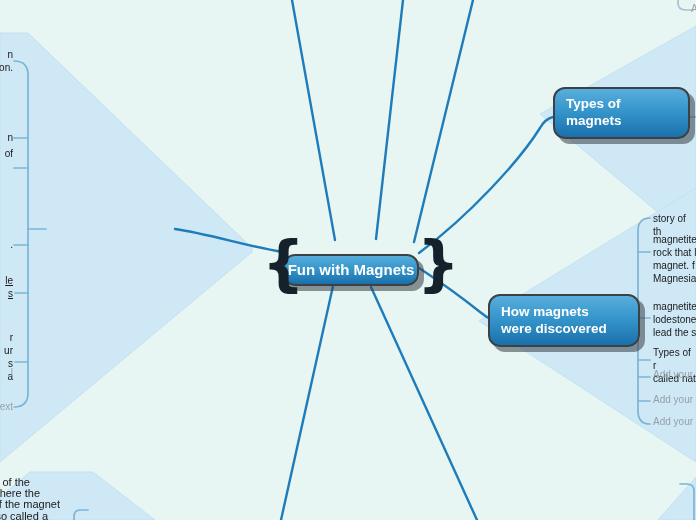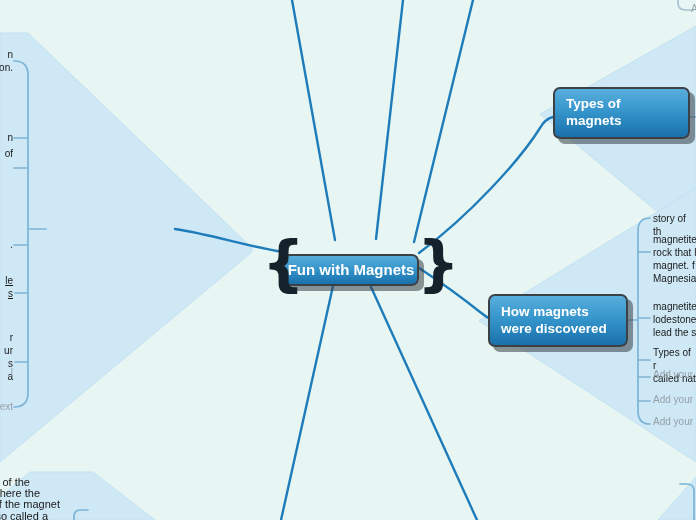--- a/index.html
+++ b/index.html
@@ -12,21 +12,21 @@
   }
   #shapes{position:absolute;left:0;top:0;z-index:1;}
   .poly{fill:#cfe8f6;stroke:#c3e1f1;stroke-width:1;}
   .mainline{stroke:#1e7cba;stroke-width:2.4;fill:none;stroke-linecap:round;}
   .bracket{stroke:#7cb4d7;stroke-width:1.7;fill:none;stroke-linecap:round;}
   .bracket-gray{stroke:#a3c2d4;stroke-width:1.7;fill:none;stroke-linecap:round;}
   .node{
     position:absolute;z-index:3;
     box-sizing:border-box;
     border:2px solid #3c4146;
-    border-radius:7px;
+    border-radius:12px;
     background:linear-gradient(180deg,#58aedc 0%,#3494ca 48%,#1a70ab 100%);
     box-shadow:5px 5px 0 rgba(55,62,70,0.55);
     color:#ffffff;
     font-weight:bold;
     display:flex;align-items:center;
   }
   .node .lbl{white-space:pre-line;line-height:1.25;}
   .branch{font-size:13.5px;padding-left:11px;}
   .root{font-size:15px;justify-content:center;text-align:center;}
   .brace{
@@ -96,21 +96,21 @@
   <div class="brace" style="left:262px;top:233px;">{</div>
   <div class="brace" style="left:417px;top:233px;">}</div>
 
   <div class="node root" style="left:283px;top:254px;width:136px;height:32px;">
     <span class="lbl">Fun with Magnets</span>
   </div>
   <div class="node branch" style="left:553px;top:87px;width:137px;height:52px;">
     <span class="lbl">Types of
 magnets</span>
   </div>
-  <div class="node branch" style="left:488px;top:294px;width:140px;height:53px;">
+  <div class="node branch" style="left:488px;top:294px;width:152px;height:53px;">
     <span class="lbl">How magnets
 were discovered</span>
   </div>
 
   <div class="frag right-anchor" style="right:683px;top:48px;">n
 on.</div>
   <div class="frag right-anchor" style="right:683px;top:131px;">n</div>
   <div class="frag right-anchor" style="right:683px;top:147px;">of</div>
   <div class="frag right-anchor" style="right:683px;top:238px;">.</div>
   <div class="frag right-anchor" style="right:683px;top:274px;text-decoration:underline;">le

